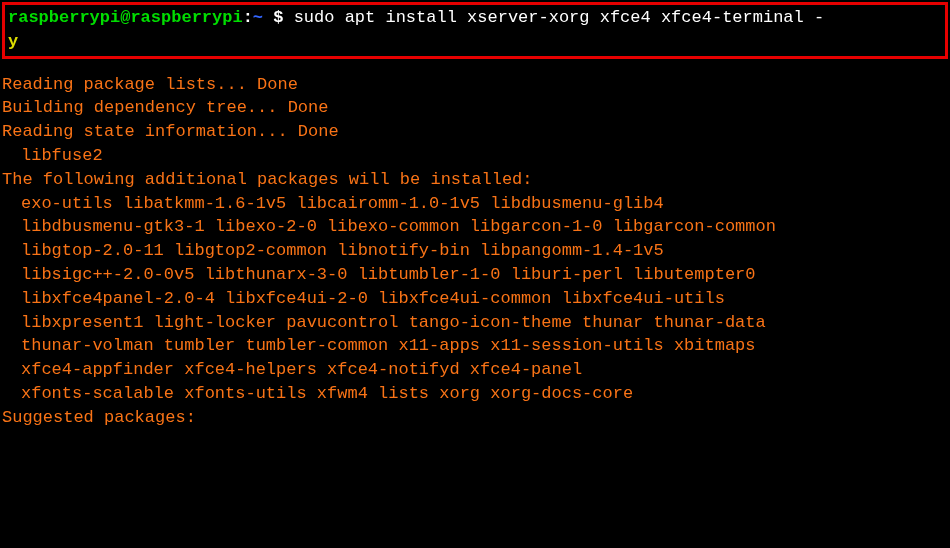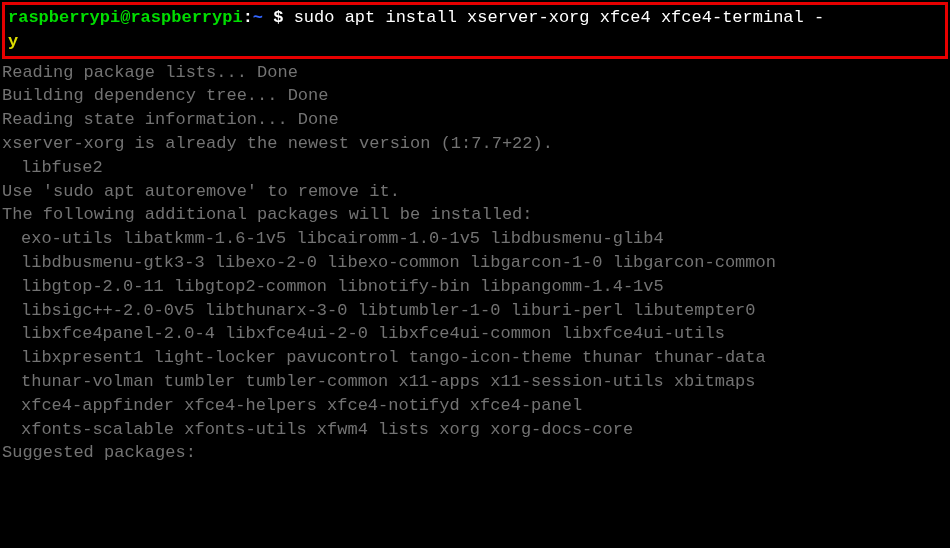--- a/index.html
+++ b/index.html
@@ -18,21 +18,21 @@
       overflow: hidden;
       padding: 2px;
     }
     .terminal-container {
       width: 100%;
       height: 100%;
     }
     .highlighted-command {
       border: 3px solid #e60000;
       padding: 1px 3px 2px 3px;
-      margin-bottom: 2px;
+      margin-bottom: 14px;
     }
     .prompt-user {
       color: #00dd00;
       font-weight: bold;
     }
     .prompt-separator, .prompt-dollar {
       color: #ffffff;
       font-weight: bold;
     }
     .prompt-tilde {
@@ -40,46 +40,44 @@
       font-weight: bold;
     }
     .command-text {
       color: #ffffff;
     }
     .wrapped-line {
       color: #dddd00;
       font-weight: bold;
     }
     .output-line {
-      color: #737373;
+      color: #f97316;
       white-space: pre-wrap;
     }
     .indented {
       padding-left: 19px;
     }
   </style>
 </head>
 <body>
 
 <div class="terminal-container">
   <div class="highlighted-command">
     <div>
       <span class="prompt-user">raspberrypi@raspberrypi</span><span class="prompt-separator">:</span><span class="prompt-tilde">~</span><span class="prompt-dollar"> $ </span><span class="command-text">sudo apt install xserver-xorg xfce4 xfce4-terminal -</span>
     </div>
     <div class="wrapped-line">y</div>
   </div>
   <div class="output-line">Reading package lists... Done</div>
   <div class="output-line">Building dependency tree... Done</div>
   <div class="output-line">Reading state information... Done</div>
-  <div class="output-line">xserver-xorg is already the newest version (1:7.7+22).</div>
   <div class="output-line indented">libfuse2</div>
-  <div class="output-line">Use 'sudo apt autoremove' to remove it.</div>
   <div class="output-line">The following additional packages will be installed:</div>
   <div class="output-line indented">exo-utils libatkmm-1.6-1v5 libcairomm-1.0-1v5 libdbusmenu-glib4</div>
-  <div class="output-line indented">libdbusmenu-gtk3-3 libexo-2-0 libexo-common libgarcon-1-0 libgarcon-common</div>
+  <div class="output-line indented">libdbusmenu-gtk3-1 libexo-2-0 libexo-common libgarcon-1-0 libgarcon-common</div>
   <div class="output-line indented">libgtop-2.0-11 libgtop2-common libnotify-bin libpangomm-1.4-1v5</div>
   <div class="output-line indented">libsigc++-2.0-0v5 libthunarx-3-0 libtumbler-1-0 liburi-perl libutempter0</div>
   <div class="output-line indented">libxfce4panel-2.0-4 libxfce4ui-2-0 libxfce4ui-common libxfce4ui-utils</div>
   <div class="output-line indented">libxpresent1 light-locker pavucontrol tango-icon-theme thunar thunar-data</div>
   <div class="output-line indented">thunar-volman tumbler tumbler-common x11-apps x11-session-utils xbitmaps</div>
   <div class="output-line indented">xfce4-appfinder xfce4-helpers xfce4-notifyd xfce4-panel</div>
   <div class="output-line indented">xfonts-scalable xfonts-utils xfwm4 lists xorg xorg-docs-core</div>
   <div class="output-line">Suggested packages:</div>
 
 </div>

